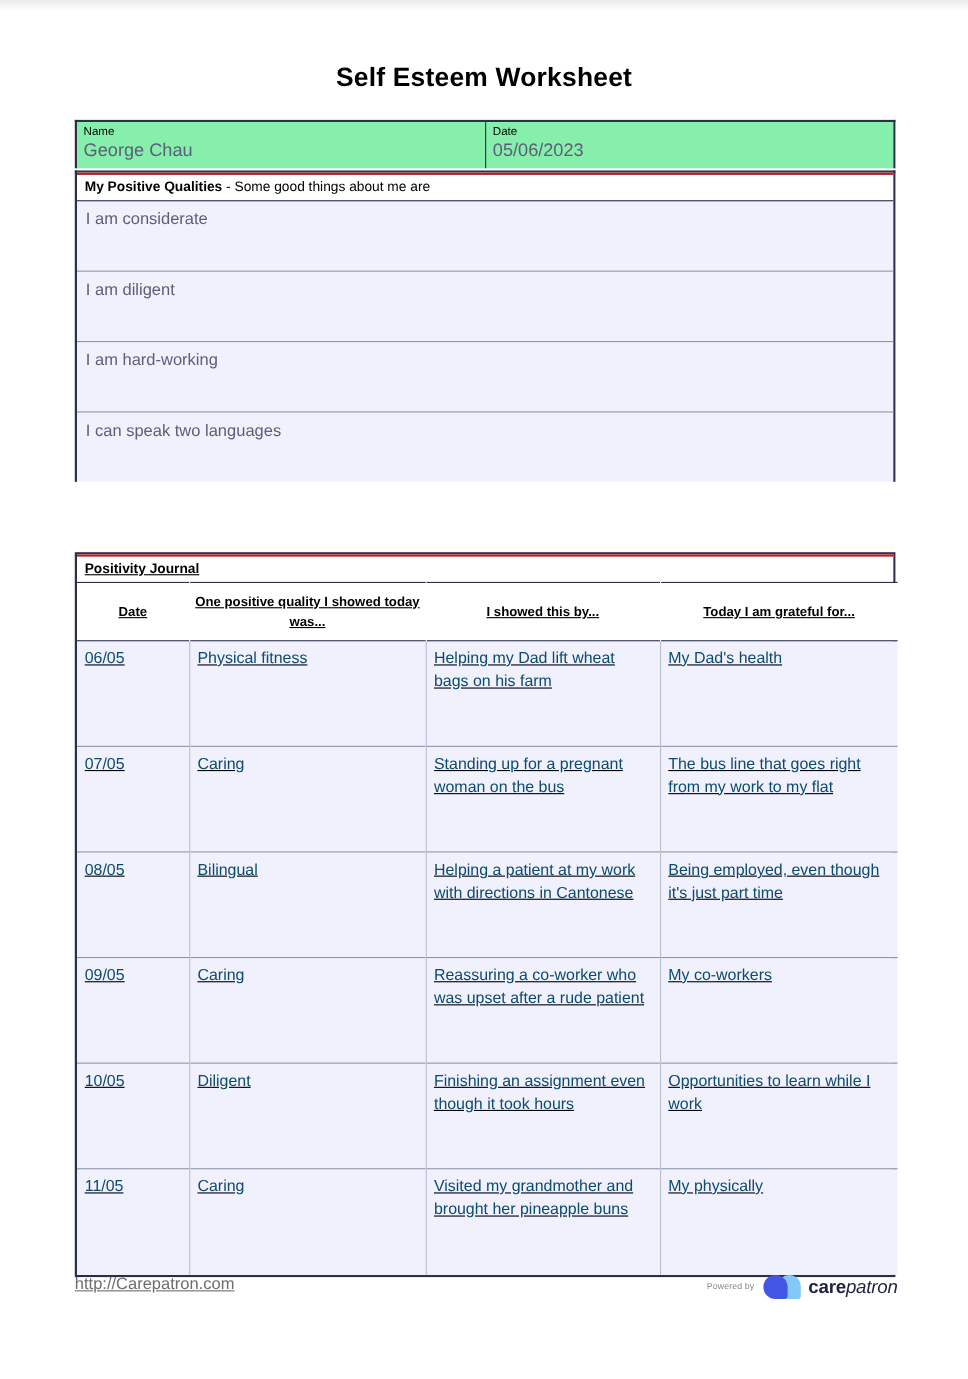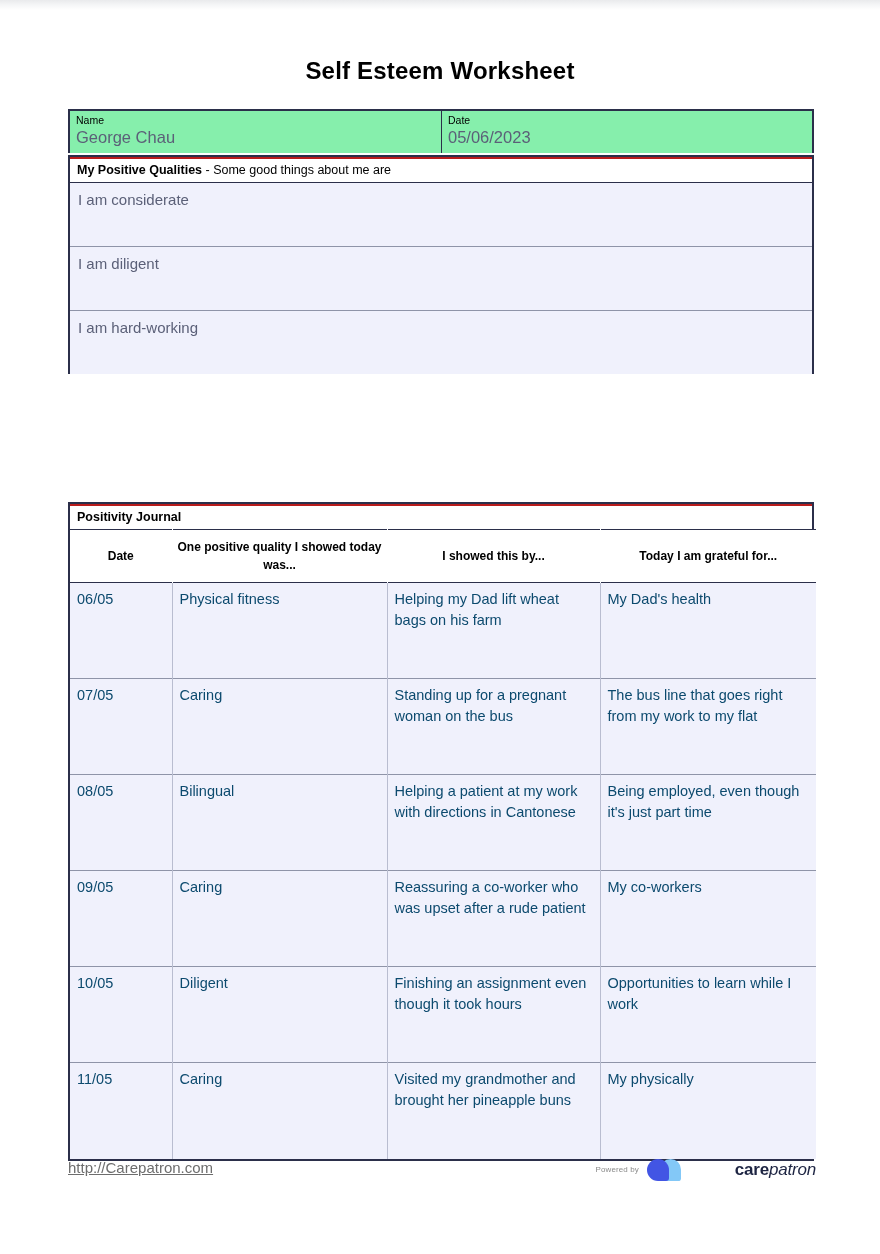--- a/index.html
+++ b/index.html
@@ -101,21 +101,21 @@
     height: 64px;
     box-sizing: border-box;
     padding: 7px 8px 0 8px;
     font-size: 15px;
     line-height: 20px;
     color: #5b6078;
   }
   .quality-row.first { border-top: 1px solid #2b2f4a; }
 
   
-  #journal-block { top: 502px; }
+  #journal-block { top: 502px; text-decoration: underline; }
   .jtable {
     width: 100%;
     border-collapse: collapse;
     table-layout: fixed;
   }
   .jtable th, .jtable td {
     box-sizing: border-box;
     vertical-align: top;
   }
   .jtable thead th {
@@ -206,21 +206,21 @@
     height: 22px;
     background: #4255e4;
     border-radius: 11px 11px 3px 11px;
   }
   .brand-word {
     font-size: 17px;
     color: #1d2442;
     line-height: 20px;
     letter-spacing: -0.2px;
   }
-  .brand-word .b { font-weight: bold; margin-left: 47px; }
+  .brand-word .b { font-weight: bold; }
   .brand-word .n { font-weight: normal; font-style: italic; }
 </style>
 </head>
 <body>
 
 <div class="page-top-shade"></div>
 
 <div class="sheet">
 
   <h1 class="title">Self Esteem Worksheet</h1>
@@ -238,20 +238,21 @@
     </div>
   </div>
 
   <div class="block" id="qualities-block">
     <div class="caption-bar">
       <span class="strong">My Positive Qualities</span><span class="normal"> - Some good things about me are</span>
     </div>
     <div class="quality-row first">I am considerate</div>
     <div class="quality-row">I am diligent</div>
     <div class="quality-row">I am hard-working</div>
+    <div class="quality-row">I can speak two languages</div>
   </div>
 
   <div class="block last" id="journal-block">
     <div class="caption-bar">
       <span class="strong">Positivity Journal</span>
     </div>
     <table class="jtable">
       <thead>
         <tr>
           <th class="col-date">Date</th>

